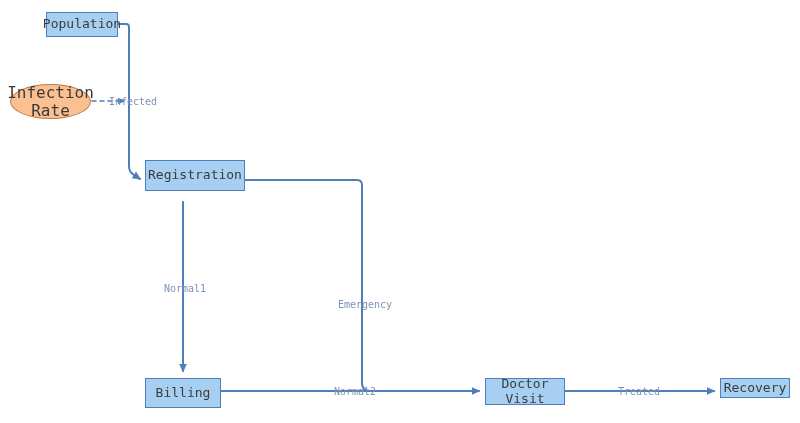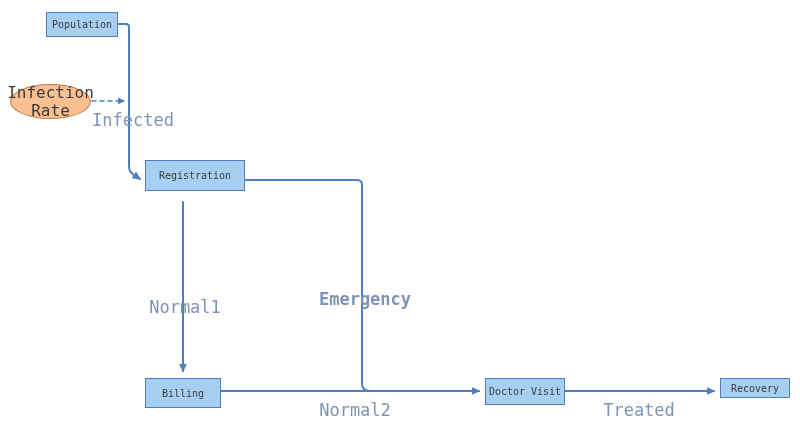--- a/index.html
+++ b/index.html
@@ -23,49 +23,48 @@
   .edge{fill:none;stroke:var(--connector);stroke-width:2;stroke-linejoin:round;stroke-linecap:round;}
   .edge-dashed{stroke-dasharray:4 4;stroke-width:1.6;}
   .arrowhead{fill:var(--connector);}
   .node{
     position:absolute;
     box-sizing:border-box;
     display:flex;align-items:center;justify-content:center;
     background:var(--node-fill);
     border:1.5px solid var(--node-border);
     color:var(--node-text);
-    font-size:10px;
+    font-size:13px;
     text-align:center;
     line-height:1.1;
   }
   .node-ellipse{
     background:var(--ellipse-fill);
     border:1.5px solid var(--ellipse-border);
     border-radius:50%;
     font-size:16px;
   }
   .edge-label{
     position:absolute;
     transform:translate(-50%,-50%);
     color:var(--edge-label);
-    font-size:17px;
+    font-size:10px;
     white-space:nowrap;
-    margin-top:19px;
   }
   
   .n-population{left:46px;top:12px;width:72px;height:25px;}
   .n-infection{left:10px;top:84px;width:81px;height:35px;}
   .n-registration{left:145px;top:160px;width:100px;height:31px;text-align:right;}
   .n-billing{left:145px;top:378px;width:76px;height:30px;}
   .n-doctor{left:485px;top:378px;width:80px;height:27px;}
   .n-recovery{left:720px;top:378px;width:70px;height:20px;}
   
   .l-infected{left:133px;top:101px;}
   .l-normal1{left:185px;top:288px;text-align:right;}
-  .l-emergency{left:365px;top:280px;font-weight:bold;}
+  .l-emergency{left:365px;top:304px;}
   .l-normal2{left:355px;top:391px;}
   .l-treated{left:639px;top:391px;}
 </style>
 </head>
 <body>
 
 <div class="canvas">
 
   <svg class="connector-layer" width="800" height="423" viewBox="0 0 800 423">
     <defs>

